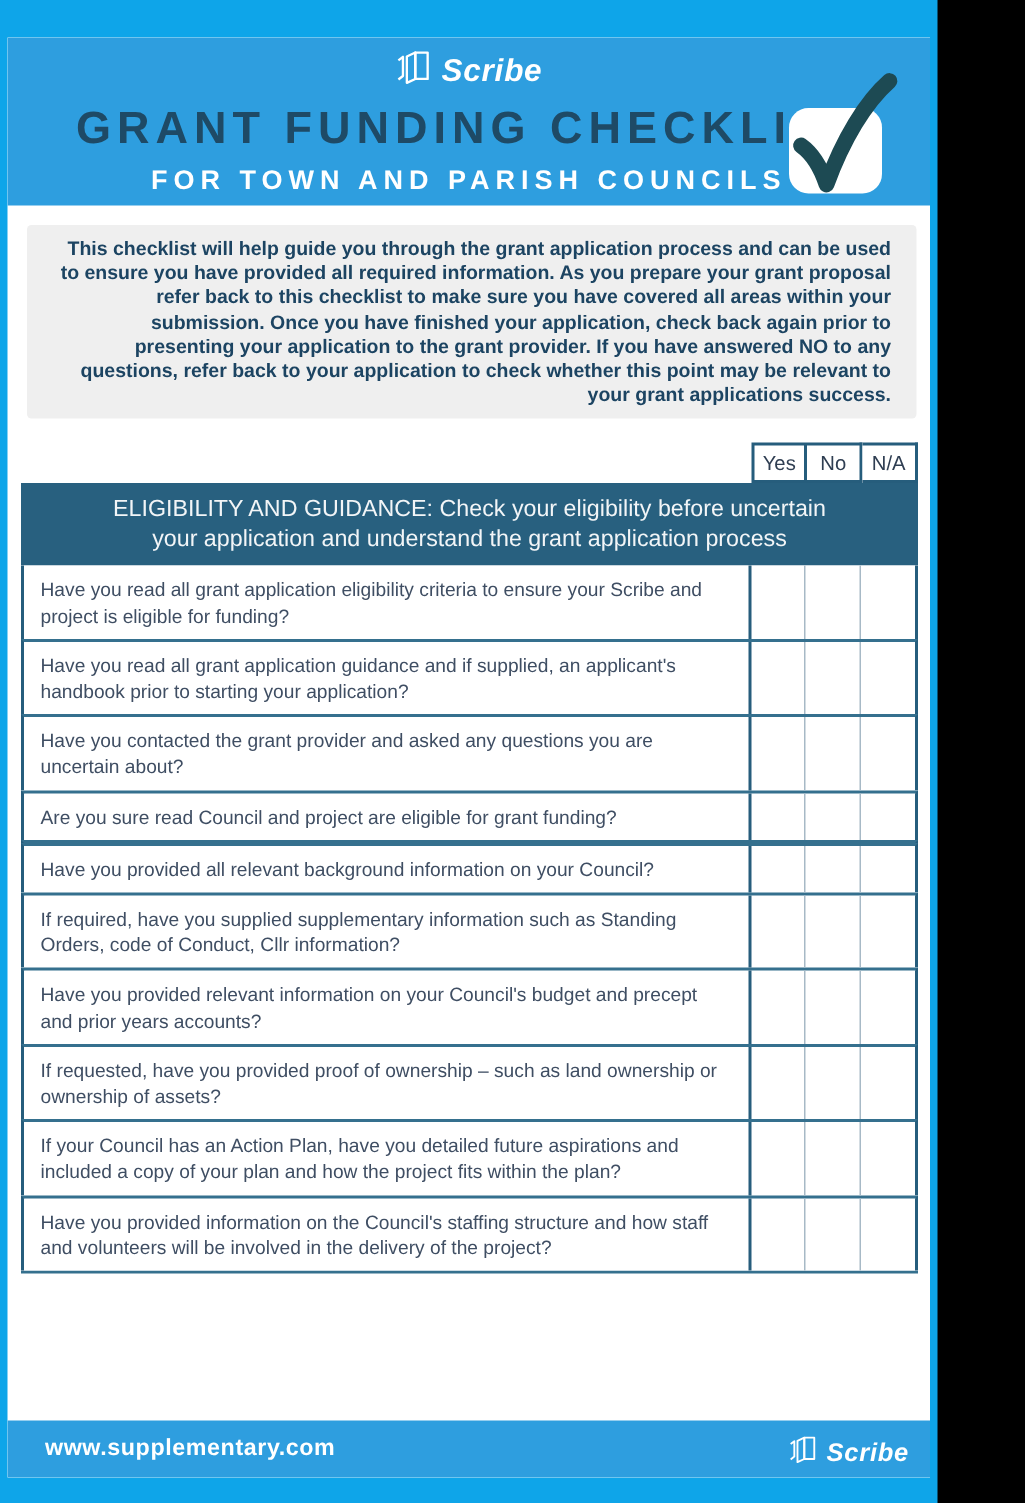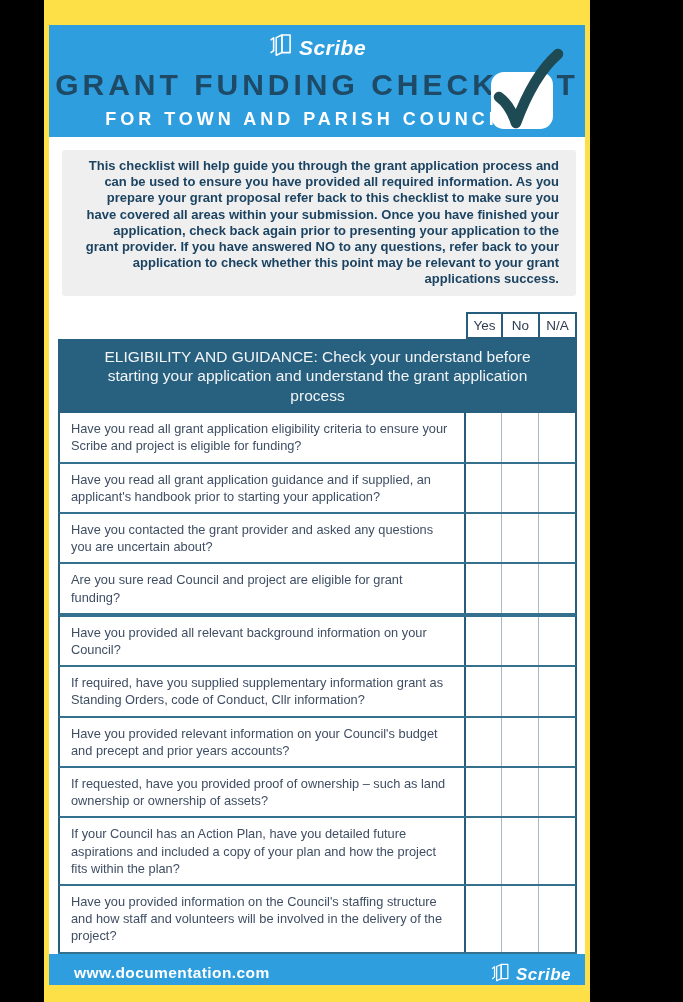--- a/index.html
+++ b/index.html
@@ -14,21 +14,21 @@
     --introbg:#efefef;
     --check:#1d4a53;
   }
   *{box-sizing:border-box;}
   html,body{margin:0;padding:0;}
   body{
     width:683px;height:1002px;background:#000;
     font-family:"Liberation Sans","DejaVu Sans",sans-serif;
     overflow:hidden;
   }
-  .frame{width:546px;height:1002px;background:#fde047;padding:25px 5px 17px 5px;margin-left:44px;}
+  .frame{width:625px;height:1002px;background:#0ea5e9;padding:25px 5px 17px 5px;}
   .page{width:100%;height:100%;background:#fff;display:flex;flex-direction:column;overflow:hidden;}
 
   
   .banner{background:var(--blue);height:112px;flex:0 0 auto;position:relative;text-align:center;padding-top:7px;}
   .logo{display:inline-flex;align-items:flex-end;gap:5px;color:#fff;line-height:1;}
   .logo svg{display:block;}
   .logo .wordmark{font-style:italic;font-weight:bold;font-size:21px;letter-spacing:0.5px;}
   .title1{color:var(--navy);font-weight:bold;font-size:30px;letter-spacing:4px;margin-top:6px;white-space:nowrap;}
   .title2{color:#fff;font-weight:bold;font-size:18px;letter-spacing:4px;margin-top:7px;white-space:nowrap;}
   .check-badge{position:absolute;top:0;right:16px;width:86px;height:110px;pointer-events:none;}
@@ -101,21 +101,21 @@
 
     <section class="intro">This checklist will help guide you through the grant application process and can be used to ensure you have provided all required information. As you prepare your grant proposal refer back to this checklist to make sure you have covered all areas within your submission. Once you have finished your application, check back again prior to presenting your application to the grant provider. If you have answered NO to any questions, refer back to your application to check whether this point may be relevant to your grant applications success.</section>
 
     <section class="checklist">
       <div class="answers-header">
         <div class="ah-spacer"></div>
         <div class="ans-head first">Yes</div>
         <div class="ans-head">No</div>
         <div class="ans-head">N/A</div>
       </div>
-      <div class="section-bar">ELIGIBILITY AND GUIDANCE: Check your understand before starting your application and understand the grant application process</div>
+      <div class="section-bar">ELIGIBILITY AND GUIDANCE: Check your eligibility before uncertain your application and understand the grant application process</div>
       <div class="rows">
   <div class="row">
     <div class="q">Have you read all grant application eligibility criteria to ensure your Scribe and project is eligible for funding?</div>
     <div class="ans first"></div>
     <div class="ans"></div>
     <div class="ans"></div>
   </div>
 
   <div class="row">
     <div class="q">Have you read all grant application guidance and if supplied, an applicant's handbook prior to starting your application?</div>
@@ -145,21 +145,21 @@
   </div>
 
   <div class="row">
     <div class="q">Have you provided all relevant background information on your Council?</div>
     <div class="ans first"></div>
     <div class="ans"></div>
     <div class="ans"></div>
   </div>
 
   <div class="row">
-    <div class="q">If required, have you supplied supplementary information grant as Standing Orders, code of Conduct, Cllr information?</div>
+    <div class="q">If required, have you supplied supplementary information such as Standing Orders, code of Conduct, Cllr information?</div>
     <div class="ans first"></div>
     <div class="ans"></div>
     <div class="ans"></div>
   </div>
 
   <div class="row">
     <div class="q">Have you provided relevant information on your Council's budget and precept and prior years accounts?</div>
     <div class="ans first"></div>
     <div class="ans"></div>
     <div class="ans"></div>
@@ -183,21 +183,21 @@
   <div class="row">
     <div class="q">Have you provided information on the Council's staffing structure and how staff and volunteers will be involved in the delivery of the project?</div>
     <div class="ans first"></div>
     <div class="ans"></div>
     <div class="ans"></div>
   </div>
 </div>
     </section>
 
     <footer class="footer">
-      <span class="url">www.documentation.com</span>
+      <span class="url">www.supplementary.com</span>
       <div class="logo">
         <span>
           <svg width="21" height="21" viewBox="0 0 30 30">
             <g fill="none" stroke="#ffffff" stroke-width="1.8" stroke-linejoin="round">
               <path d="M3 9.5 L6.5 6.8 L6.5 21.5 L3 24.2"></path>
               <path d="M9.5 6.5 L16 3.5 L16 23.8 L9.5 26.8 Z"></path>
               <path d="M16 3.5 L25.5 3.5 L25.5 23.8 L16 23.8 Z"></path>
             </g>
           </svg>
         </span>

